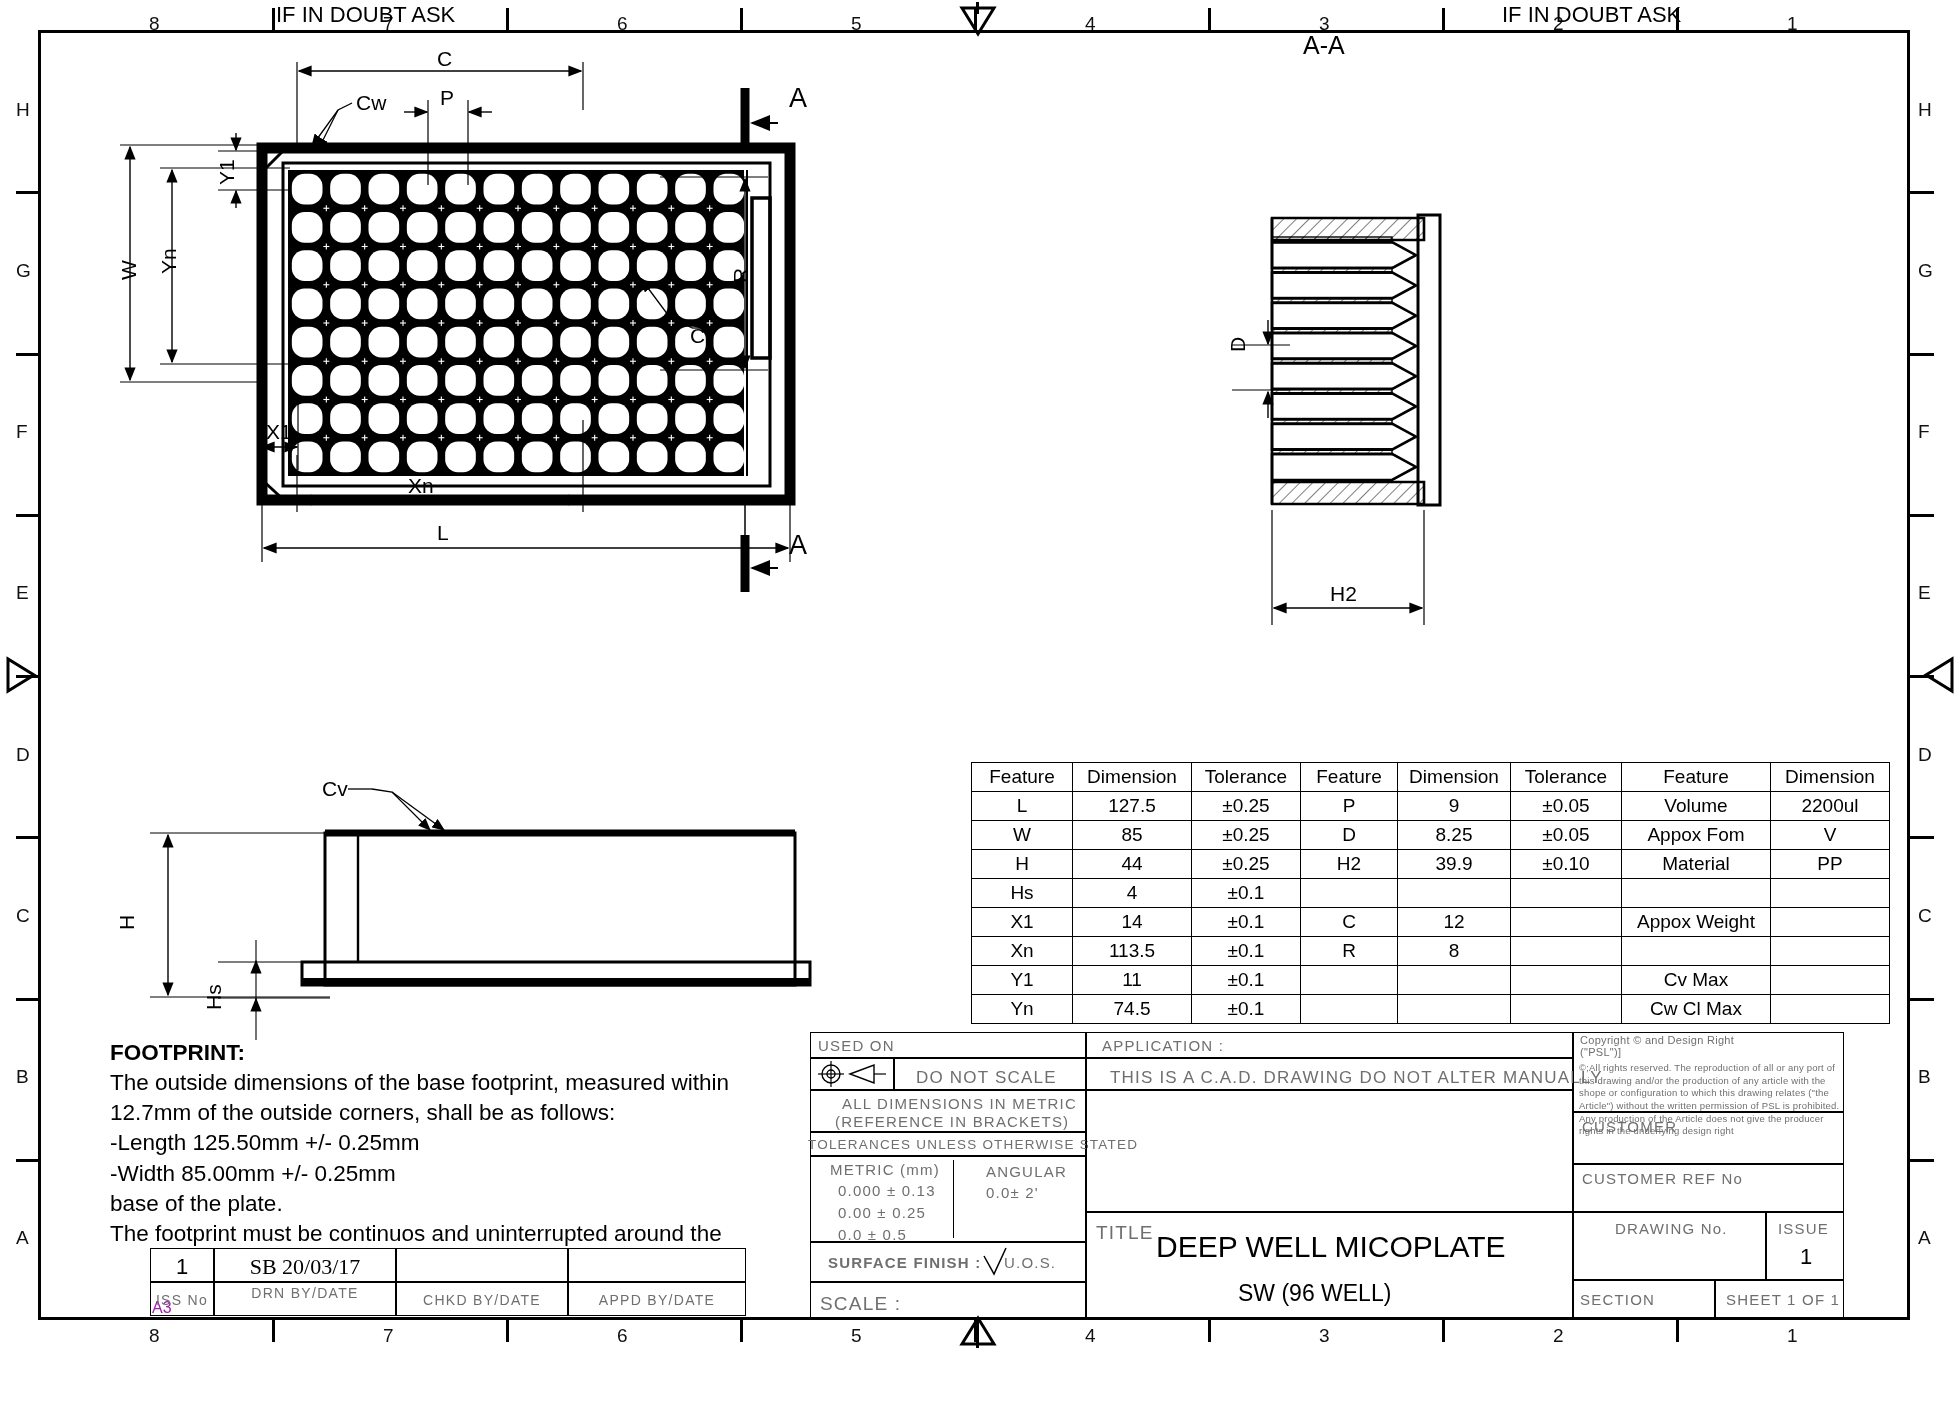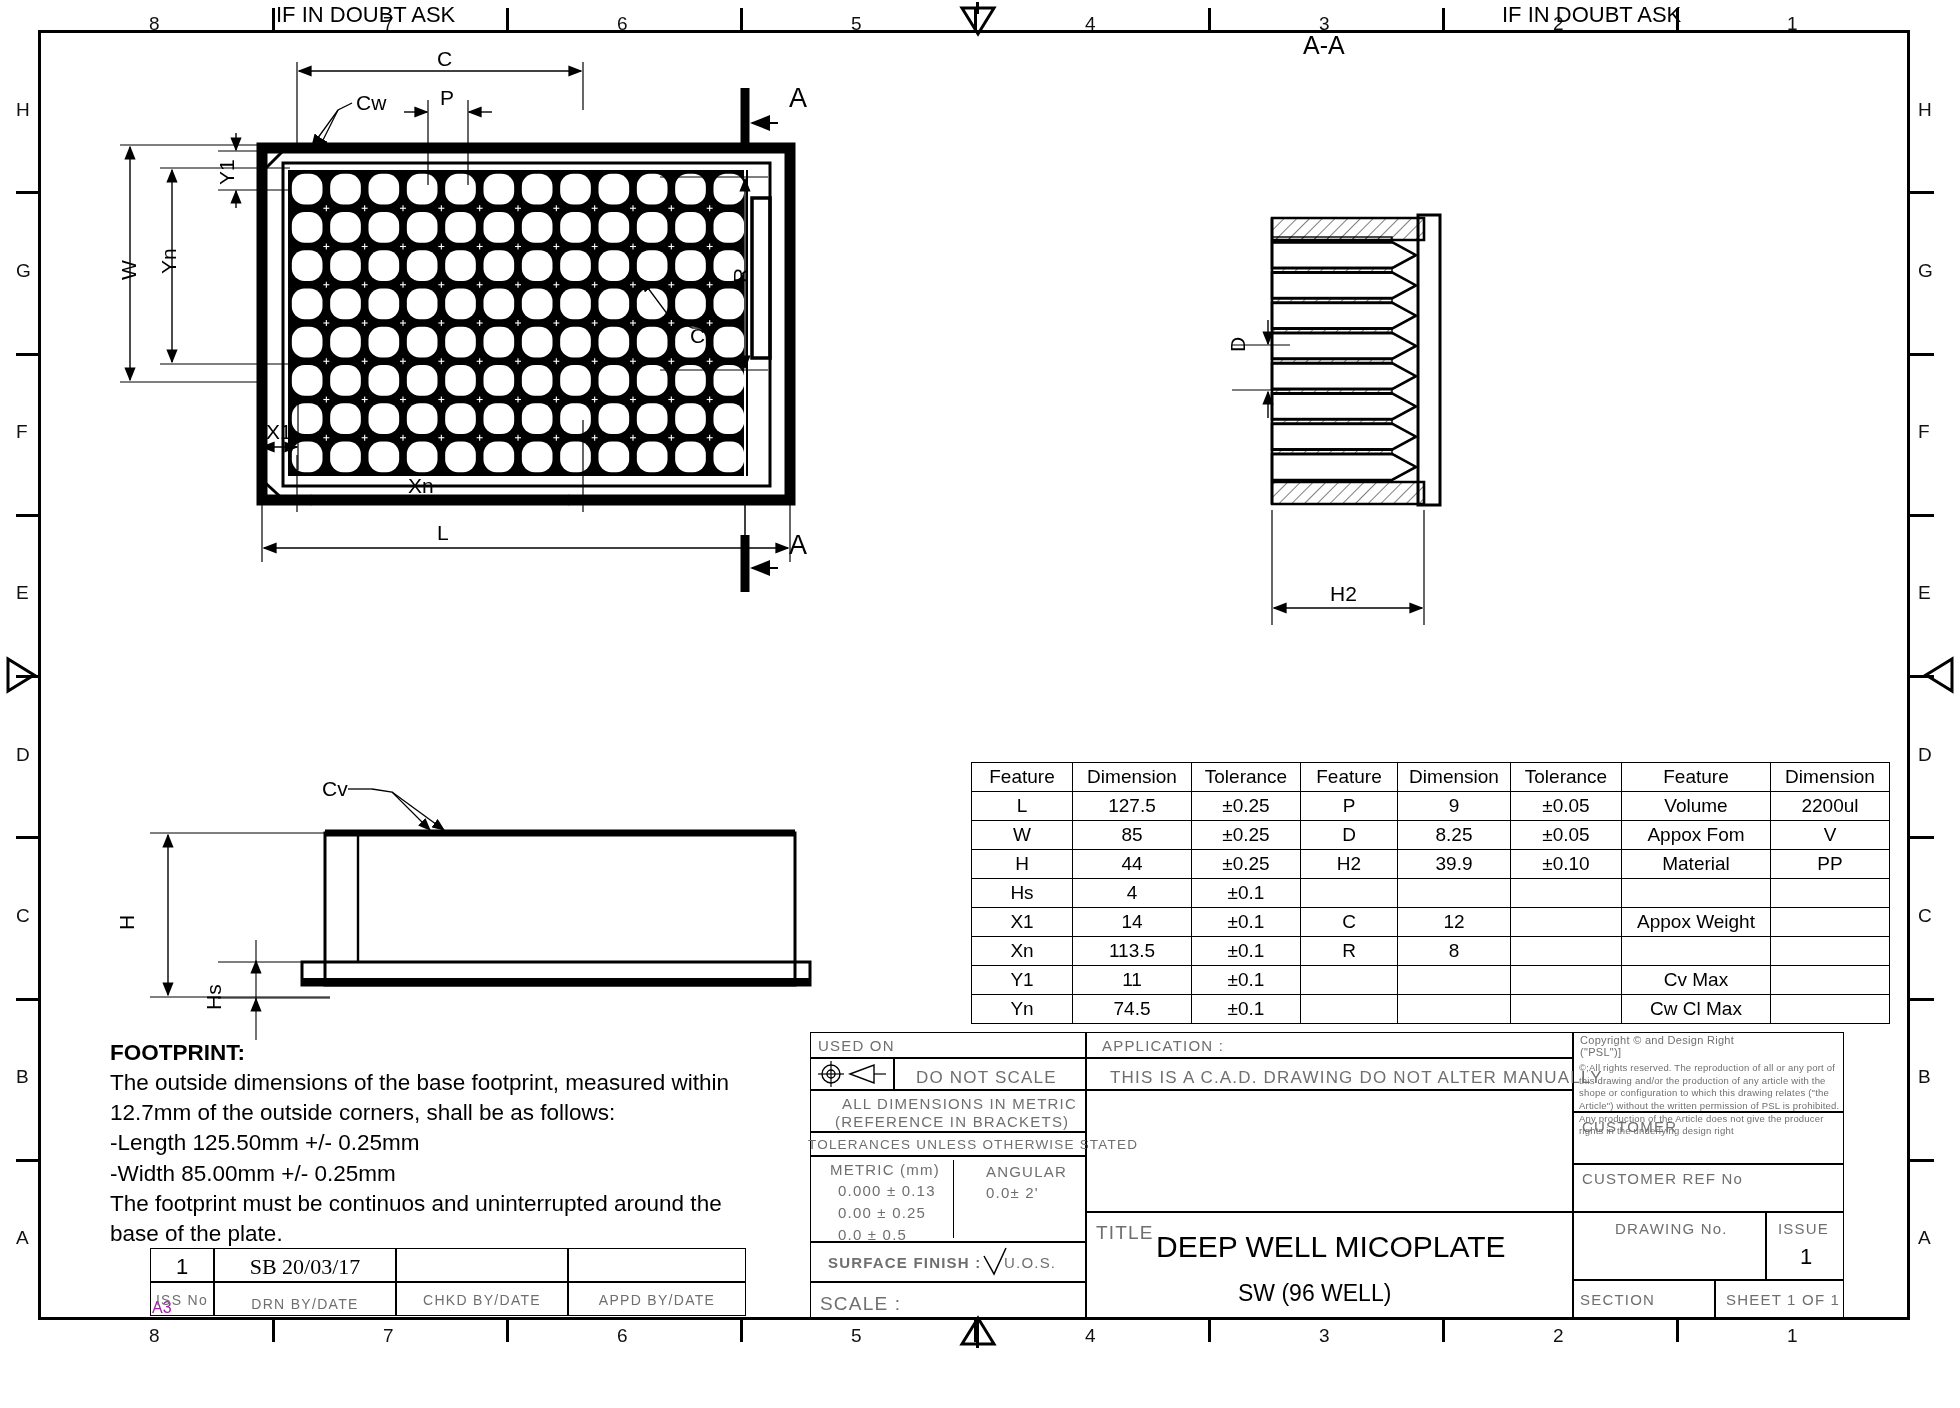--- a/index.html
+++ b/index.html
@@ -655,22 +655,22 @@
     </tbody>
 </table>
 
 <div id="footnote">
   <b>FOOTPRINT:</b>
   <div id="fn-lines">
       <div>The outside dimensions of the base footprint, measured within</div>
       <div>12.7mm of the outside corners, shall be as follows:</div>
       <div>-Length 125.50mm +/- 0.25mm</div>
       <div>-Width 85.00mm +/- 0.25mm</div>
+      <div>base of the plate.</div>
       <div>The footprint must be continuos and uninterrupted around the</div>
-      <div>base of the plate.</div>
     </div>
 </div>
 
 <div id="titleblock">
 
   <div class="tbcell" style="left:0;top:0;width:276px;height:26px;"></div>
   <div class="tblabel" style="left:8px;top:5px;">USED ON</div>
 
   <div class="tbcell" style="left:0;top:26px;width:84px;height:32px;"></div>
   <svg width="84" height="32" style="left:0;top:26px;position:absolute;">
@@ -758,21 +758,21 @@
   <div class="rvc" style="left:64px;top:34px;width:182px;height:34px;"></div>
   <div class="rvc" style="left:246px;top:34px;width:172px;height:34px;"></div>
   <div class="rvc" style="left:418px;top:34px;width:178px;height:34px;"></div>
 
   <div class="rvval" style="left:0;top:6px;width:64px;">1</div>
   <div class="rvval" style="left:64px;top:6px;width:182px;font-family:Liberation Serif, serif;">SB     20/03/17</div>
   <div class="rvval" style="left:246px;top:6px;width:172px;"></div>
   <div class="rvval" style="left:418px;top:6px;width:178px;"></div>
 
   <div class="rvlab" style="left:0;top:44px;width:64px;">ISS No</div>
-  <div class="rvlab" style="left:64px;top:48px;width:182px;">DRN  BY/DATE</div>
+  <div class="rvlab" style="left:64px;top:37px;width:182px;">DRN  BY/DATE</div>
   <div class="rvlab" style="left:246px;top:44px;width:172px;">CHKD  BY/DATE</div>
   <div class="rvlab" style="left:418px;top:44px;width:178px;">APPD  BY/DATE</div>
 </div>
 
 <svg width="1960" height="1408" style="position:absolute;left:0;top:0;">
     <path d="M962,8 L994,8 L978,34 Z" fill="none" stroke="#000" stroke-width="3"></path>
     <path d="M962,1344 L994,1344 L978,1318 Z" fill="none" stroke="#000" stroke-width="3"></path>
     <path d="M8,659 L8,691 L34,675 Z" fill="none" stroke="#000" stroke-width="3"></path>
     <path d="M1952,659 L1952,691 L1926,675 Z" fill="none" stroke="#000" stroke-width="3"></path>
   </svg>

